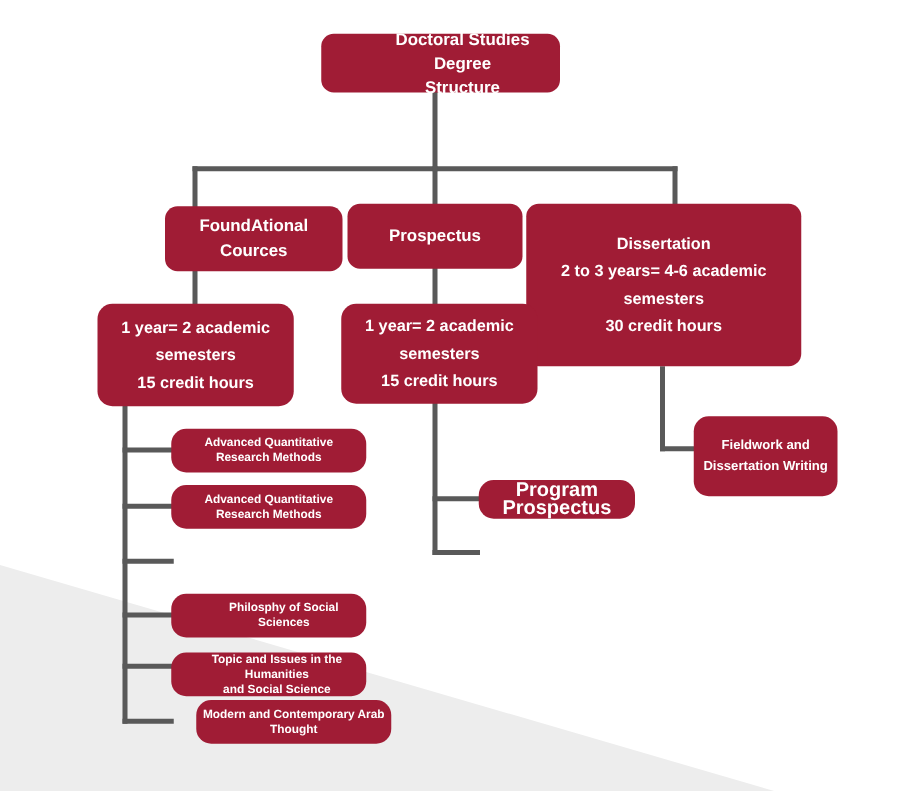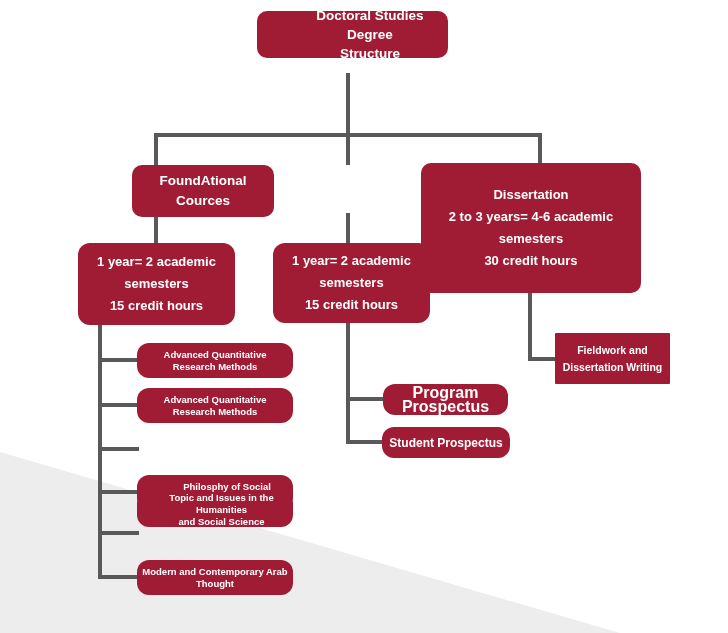--- a/index.html
+++ b/index.html
@@ -38,32 +38,32 @@
     justify-content: center;
     text-align: center;
     font-weight: bold;
     white-space: pre-line;
     z-index: 2;
     border-radius: 11px;
     padding: 2px 4px;
   }
 
   
-  .n-root        { left:257px; top:11px;  width:191px; height:47px;  font-size:13.5px; line-height:19px; border-radius:10px;padding-left:39px; }
+  .n-root        { left:257px; top:27px;  width:191px; height:47px;  font-size:13.5px; line-height:19px; border-radius:10px;padding-left:39px; }
   .n-found       { left:85px;  top:165px; width:142px; height:52px;  font-size:13.5px; line-height:20px; border-radius:10px;margin-left:47px; }
   .n-prosp       { left:278px; top:163px; width:140px; height:52px;  font-size:13.5px; line-height:20px; border-radius:10px; }
   .n-diss        { left:421px; top:163px; width:220px; height:130px; font-size:13px;   line-height:22px; border-radius:10px; }
   .n-found-dur   { left:78px;  top:243px; width:157px; height:82px;  font-size:13px;   line-height:22px; border-radius:12px; }
   .n-prosp-dur   { left:273px; top:243px; width:157px; height:80px;  font-size:13px;   line-height:22px; border-radius:12px; }
-  .n-fieldwork   { left:555px; top:333px; width:115px; height:51px;  font-size:10.5px; line-height:17px; border-radius:1px; }
+  .n-fieldwork   { left:555px; top:333px; width:115px; height:64px;  font-size:10.5px; line-height:17px; border-radius:12px; }
   .n-program     { left:383px; top:384px; width:125px; height:31px;  font-size:16px;   line-height:14px; border-radius:12px; }
   .n-student     { left:382px; top:427px; width:128px; height:31px;  font-size:12px;   line-height:14px; border-radius:12px; }
   .n-course      { left:137px; width:156px; height:35px; font-size:9.5px; line-height:12px; border-radius:12px; }
   .n-course-0 { top:343px; } .n-course-1 { top:388px; } .n-course-2 { top:432px; }
-  .n-course-3 { top:475px;padding-left:28px; } .n-course-4 { top:492px;padding-left:17px; } .n-course-5 { top:560px; }
+  .n-course-3 { top:475px;padding-left:28px; } .n-course-4 { top:522px;padding-left:17px; } .n-course-5 { top:560px;margin-left:20px; }
 
   
   .c-root-v     { left:346px; top:73px;  width:4px;  height:64px; }
   .c-bar        { left:154px; top:133px; width:388px; height:4px; }
   .c-drop-left  { left:154px; top:133px; width:4px;  height:34px; }
   .c-drop-mid   { left:346px; top:133px; width:4px;  height:32px; }
   .c-drop-right { left:538px; top:133px; width:4px;  height:32px; }
   .c-found-dur  { left:154px; top:215px; width:4px;  height:30px; }
   .c-prosp-dur  { left:346px; top:213px; width:4px;  height:32px; }
   .c-left-trunk { left:98px;  top:323px; width:4px;  height:256px; }
@@ -102,40 +102,40 @@
   <div class="connector c-stud-stub"></div>
   <div class="connector c-diss-trunk"></div>
   <div class="connector c-field-stub"></div>
 
   <div class="node n-root">Doctoral Studies Degree
 Structure</div>
 
   <div class="node n-found">FoundAtional
 Cources</div>
 
+  <div class="node n-prosp">Prospectus</div>
 
   <div class="node n-diss">Dissertation
 2 to 3 years= 4-6 academic
 semesters
 30 credit hours</div>
 
   <div class="node n-found-dur">1 year= 2 academic
 semesters
 15 credit hours</div>
 
   <div class="node n-prosp-dur">1 year= 2 academic
 semesters
 15 credit hours</div>
 
   <div class="node n-fieldwork">Fieldwork and
 Dissertation Writing</div>
 
   <div class="node n-program">Program Prospectus</div>
 
-  <div class="node n-student">Student Prospectus</div>
 
   <div class="node n-course n-course-0">Advanced Quantitative
 Research Methods</div>
   <div class="node n-course n-course-1">Advanced Quantitative
 Research Methods</div>
   <div class="node n-course n-course-3">Philosphy of Social Sciences</div>
   <div class="node n-course n-course-4">Topic and Issues in the Humanities
 and Social Science</div>
   <div class="node n-course n-course-5">Modern and Contemporary Arab
 Thought</div>

